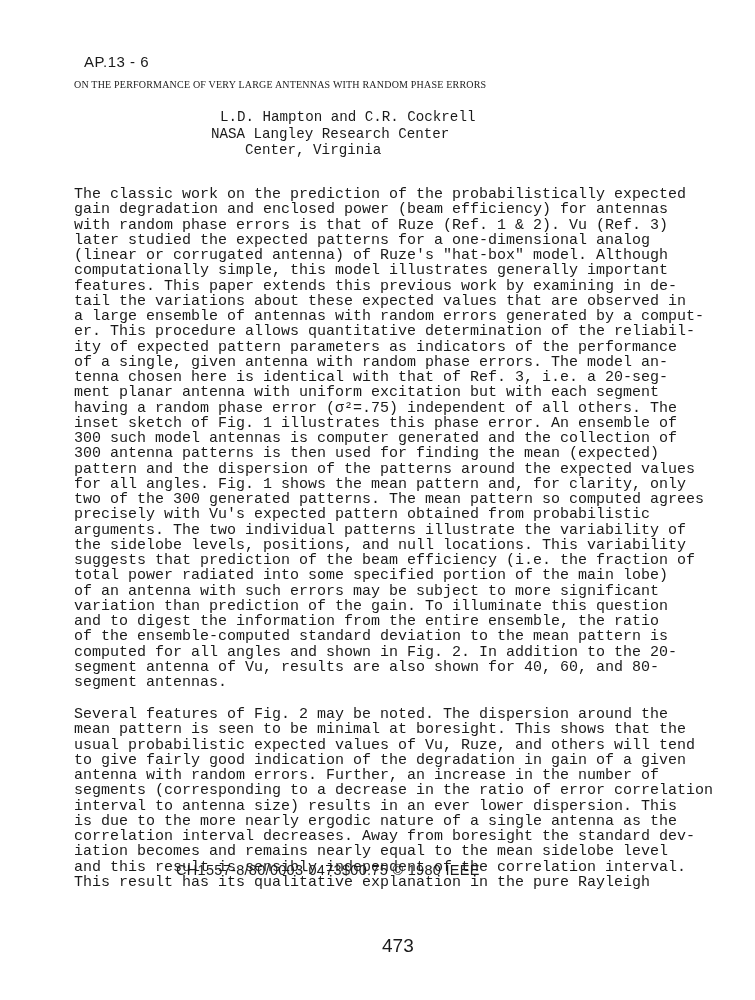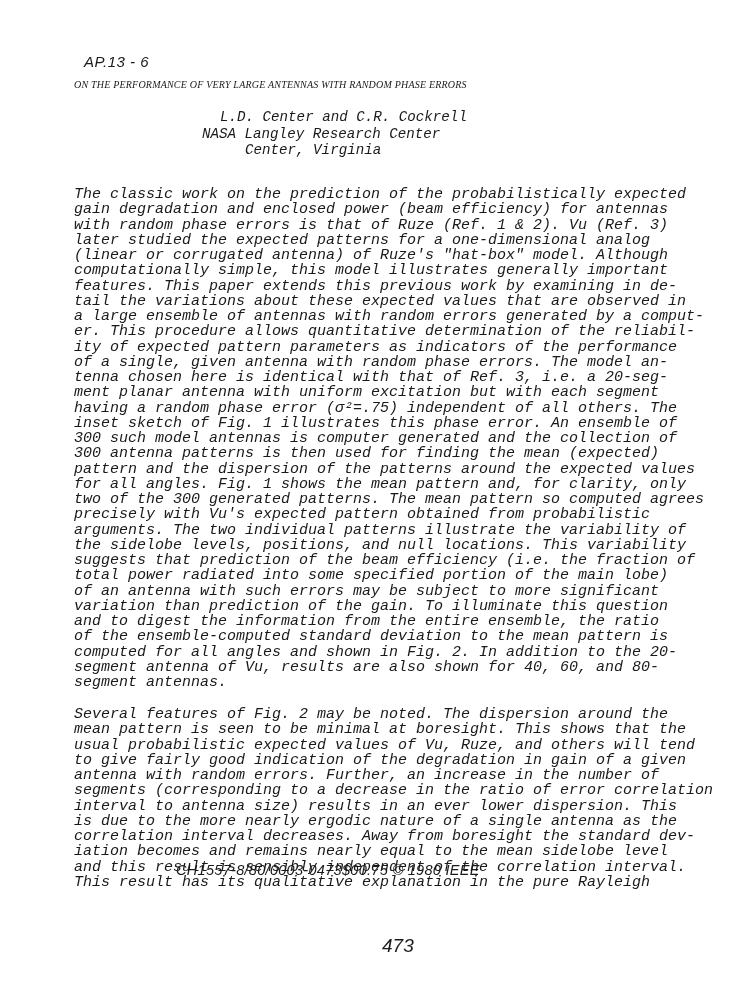--- a/index.html
+++ b/index.html
@@ -1,32 +1,32 @@
 <!DOCTYPE html>
 <html><head>
   <meta charset="utf-8">
   <style>
     html, body { margin: 0; padding: 0; background: #ffffff; }
     body { width: 755px; height: 1000px; position: relative; overflow: hidden; color: #1a1a1a; }
-    .abs { position: absolute; white-space: pre; font-style: italic; }
+    .abs { position: absolute; white-space: pre; }
     .code { left: 84px; top: 53px; font-family: "Liberation Sans", sans-serif; font-size: 15px; letter-spacing: 0.5px; }
     .title { left: 74px; top: 79px; font-family: "Liberation Serif", serif; font-size: 10px; letter-spacing: 0.2px; }
     .authors { font-family: "Liberation Mono", monospace; font-size: 14.2px; line-height: 18px; }
     .body-text { left: 74px; font-family: "Liberation Mono", monospace; font-size: 15px; line-height: 15.25px; letter-spacing: 0px; }
     .line { display: block; height: 15.25px; }
     .footer { left: 176px; top: 862px; font-family: "Liberation Sans", sans-serif; font-size: 14.5px; letter-spacing: 0.3px; }
     .pagenum { left: 382px; top: 935px; font-family: "Liberation Sans", sans-serif; font-size: 19px; }
   </style>
 </head>
 <body>
 
 <div class="abs code">AP.13 - 6</div>
 <div class="abs title">ON THE PERFORMANCE OF VERY LARGE ANTENNAS WITH RANDOM PHASE ERRORS</div>
 
-<div class="abs authors" style="left:220px; top:108px;">L.D. Center and C.R. Cockrell</div>
-<div class="abs authors" style="left:202px; top:125px;">NASA Langley Research Center</div>
+<div class="abs authors" style="left:220px; top:108px;">L.D. Hampton and C.R. Cockrell</div>
+<div class="abs authors" style="left:211px; top:125px;">NASA Langley Research Center</div>
 <div class="abs authors" style="left:245px; top:141px;">Center, Virginia</div>
 
 <div class="abs body-text" style="top:187px;" id="para-0"><span class="line">The classic work on the prediction of the probabilistically expected</span><span class="line">gain degradation and enclosed power (beam efficiency) for antennas</span><span class="line">with random phase errors is that of Ruze (Ref. 1 &amp; 2). Vu (Ref. 3)</span><span class="line">later studied the expected patterns for a one-dimensional analog</span><span class="line">(linear or corrugated antenna) of Ruze's "hat-box" model. Although</span><span class="line">computationally simple, this model illustrates generally important</span><span class="line">features. This paper extends this previous work by examining in de-</span><span class="line">tail the variations about these expected values that are observed in</span><span class="line">a large ensemble of antennas with random errors generated by a comput-</span><span class="line">er. This procedure allows quantitative determination of the reliabil-</span><span class="line">ity of expected pattern parameters as indicators of the performance</span><span class="line">of a single, given antenna with random phase errors. The model an-</span><span class="line">tenna chosen here is identical with that of Ref. 3, i.e. a 20-seg-</span><span class="line">ment planar antenna with uniform excitation but with each segment</span><span class="line">having a random phase error (σ²=.75) independent of all others. The</span><span class="line">inset sketch of Fig. 1 illustrates this phase error. An ensemble of</span><span class="line">300 such model antennas is computer generated and the collection of</span><span class="line">300 antenna patterns is then used for finding the mean (expected)</span><span class="line">pattern and the dispersion of the patterns around the expected values</span><span class="line">for all angles. Fig. 1 shows the mean pattern and, for clarity, only</span><span class="line">two of the 300 generated patterns. The mean pattern so computed agrees</span><span class="line">precisely with Vu's expected pattern obtained from probabilistic</span><span class="line">arguments. The two individual patterns illustrate the variability of</span><span class="line">the sidelobe levels, positions, and null locations. This variability</span><span class="line">suggests that prediction of the beam efficiency (i.e. the fraction of</span><span class="line">total power radiated into some specified portion of the main lobe)</span><span class="line">of an antenna with such errors may be subject to more significant</span><span class="line">variation than prediction of the gain. To illuminate this question</span><span class="line">and to digest the information from the entire ensemble, the ratio</span><span class="line">of the ensemble-computed standard deviation to the mean pattern is</span><span class="line">computed for all angles and shown in Fig. 2. In addition to the 20-</span><span class="line">segment antenna of Vu, results are also shown for 40, 60, and 80-</span><span class="line">segment antennas.</span></div>
 <div class="abs body-text" style="top:707px;" id="para-1"><span class="line">Several features of Fig. 2 may be noted. The dispersion around the</span><span class="line">mean pattern is seen to be minimal at boresight. This shows that the</span><span class="line">usual probabilistic expected values of Vu, Ruze, and others will tend</span><span class="line">to give fairly good indication of the degradation in gain of a given</span><span class="line">antenna with random errors. Further, an increase in the number of</span><span class="line">segments (corresponding to a decrease in the ratio of error correlation</span><span class="line">interval to antenna size) results in an ever lower dispersion. This</span><span class="line">is due to the more nearly ergodic nature of a single antenna as the</span><span class="line">correlation interval decreases. Away from boresight the standard dev-</span><span class="line">iation becomes and remains nearly equal to the mean sidelobe level</span><span class="line">and this result is sensibly independent of the correlation interval.</span><span class="line">This result has its qualitative explanation in the pure Rayleigh</span></div>
 
 <div class="abs footer">CH1557-8/80/0003-0473$00.75 © 1980 IEEE</div>
 <div class="abs pagenum">473</div>
 
 </body></html>

